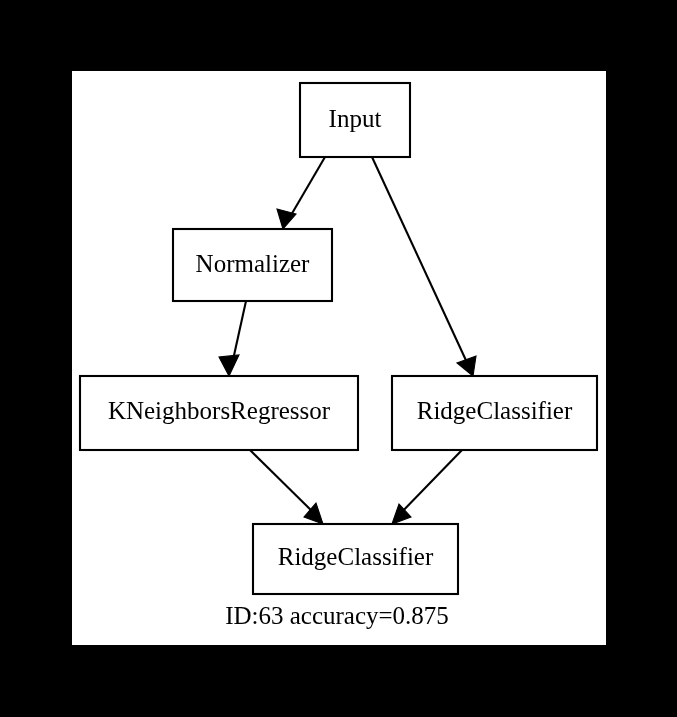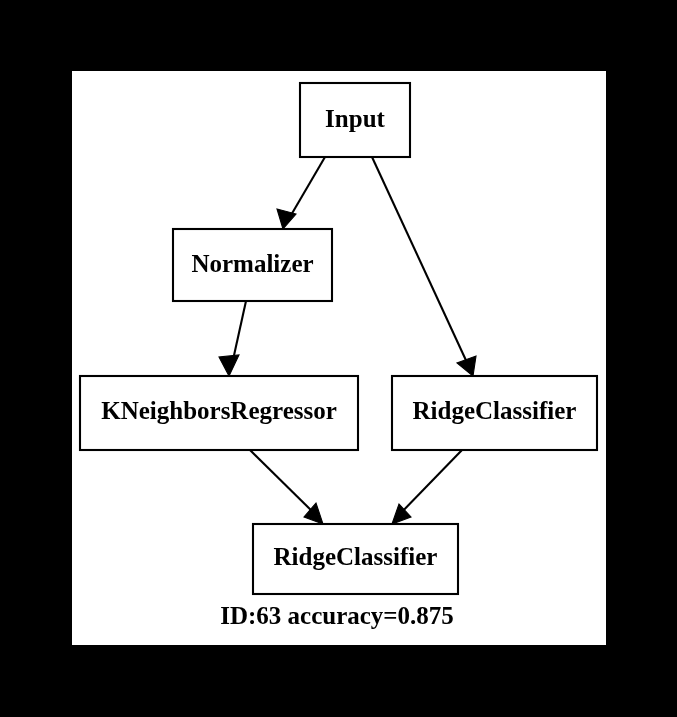--- a/index.html
+++ b/index.html
@@ -11,21 +11,20 @@
     width: 677px;
     height: 717px;
     overflow: hidden;
     font-family: "Liberation Serif", "DejaVu Serif", serif;
   }
   #canvas-wrap {
     position: relative;
     width: 566px;
     height: 717px;
     background: #000000;
-    font-weight: bold;
   }
   #graph-canvas {
     position: absolute;
     left: 72px;
     top: 71px;
     width: 534px;
     height: 574px;
     background: #ffffff;
   }
   #graph-svg {

